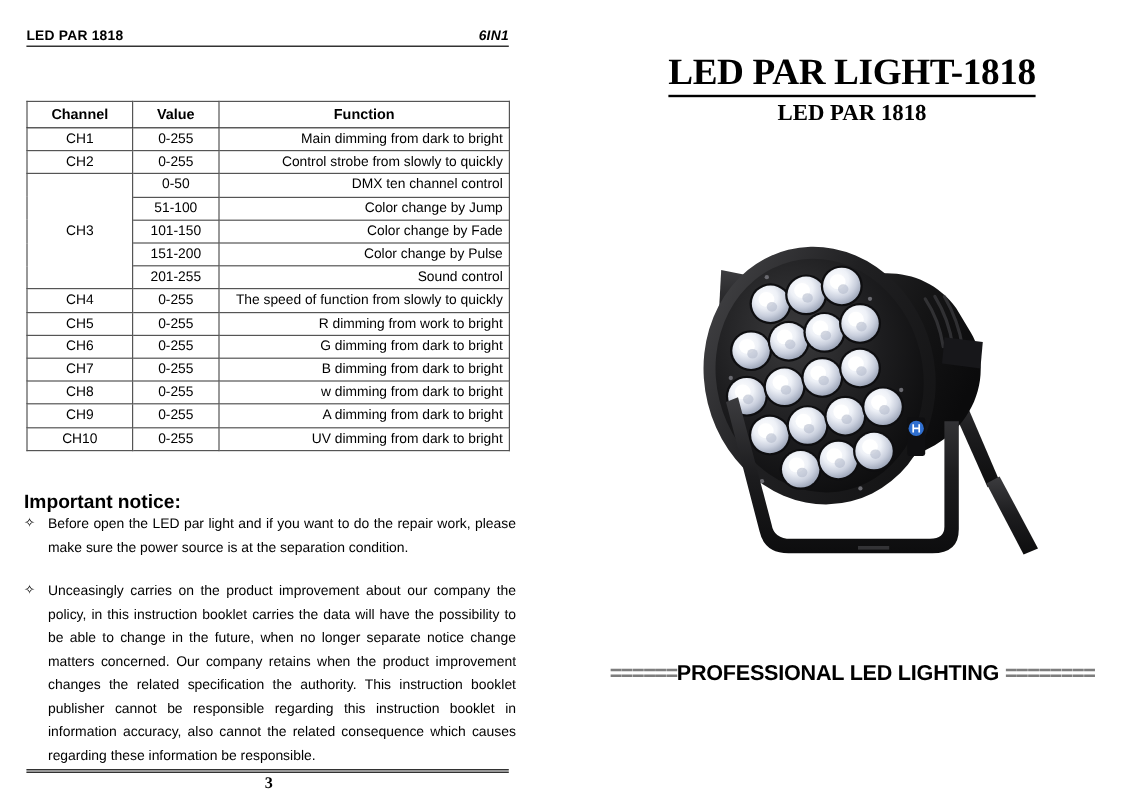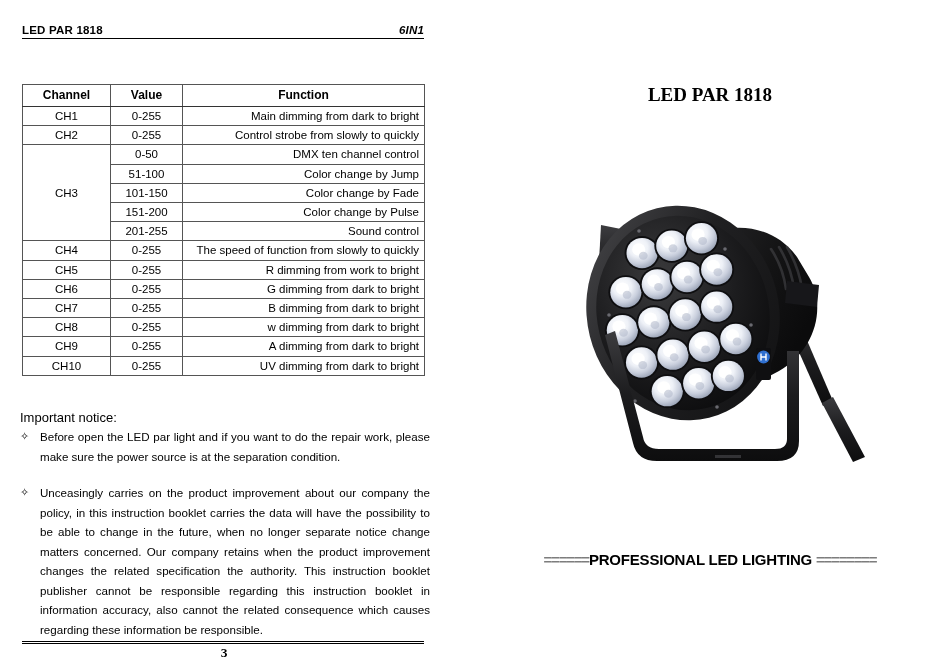--- a/index.html
+++ b/index.html
@@ -67,21 +67,21 @@
     font-size: 12px;
     border-bottom: 1.4px solid #333;
   }
   .col-channel { width: 77px; text-align: center; }
   .col-value   { width: 61px; text-align: center; }
   .col-func    { text-align: right; padding-left: 7px; }
 
   .notice-title {
     position: absolute;
     left: 20px; top: 410px;
-    font-size: 13px; font-weight: normal;
+    font-size: 16px; font-weight: bold;
   }
   .notice-list {
     position: absolute;
     left: 20px; top: 427px;
     width: 410px;
   }
   .notice-item {
     display: flex;
     margin-bottom: 17px;
     font-size: 11.6px;
@@ -156,21 +156,21 @@
     position: absolute;
     left: 0; top: 508px; width: 480px;
     text-align: center;
     font-size: 28px; font-weight: bold;
     letter-spacing: -.2px;
   }
   .tagline {
     position: absolute;
     left: 0; top: 551px; width: 480px;
     text-align: center;
-    font-size: 15px; font-weight: bold;
+    font-size: 18px; font-weight: bold;
     letter-spacing: -.2px;
     white-space: nowrap;
   }
   .tagline .dash { color: #7d7d7d; letter-spacing: -1.2px; font-weight: bold; }
 
   .thanks-box {
     position: absolute;
     left: 43px; top: 574px;
     width: 425px;
     box-sizing: border-box;
@@ -284,20 +284,23 @@
         <div class="notice-text">Unceasingly carries on the product improvement about our company the policy, in this instruction booklet carries the data will have the possibility to be able to change in the future, when no longer separate notice change matters concerned. Our company retains when the product improvement changes the related specification the authority. This instruction booklet publisher cannot be responsible regarding this instruction booklet in information accuracy, also cannot the related consequence which causes regarding these information be responsible.</div>
       </div>
     </div>
 
   <div class="footer-rule"></div>
   <div class="page-number">3</div>
 </div>
 
 <div class="page page-right">
 
+  <div class="cover-title">
+    <span>LED PAR LIGHT-1818</span>
+  </div>
 
   <div class="cover-subtitle">LED PAR 1818</div>
 
 
   <div class="product-photo">
     <svg viewBox="0 0 360 300" xmlns="http://www.w3.org/2000/svg" aria-hidden="true">
       <defs>
         <radialGradient id="lensG" cx="38%" cy="32%" r="72%">
           <stop offset="0%" stop-color="#ffffff"></stop>
           <stop offset="42%" stop-color="#eef1f7"></stop>

